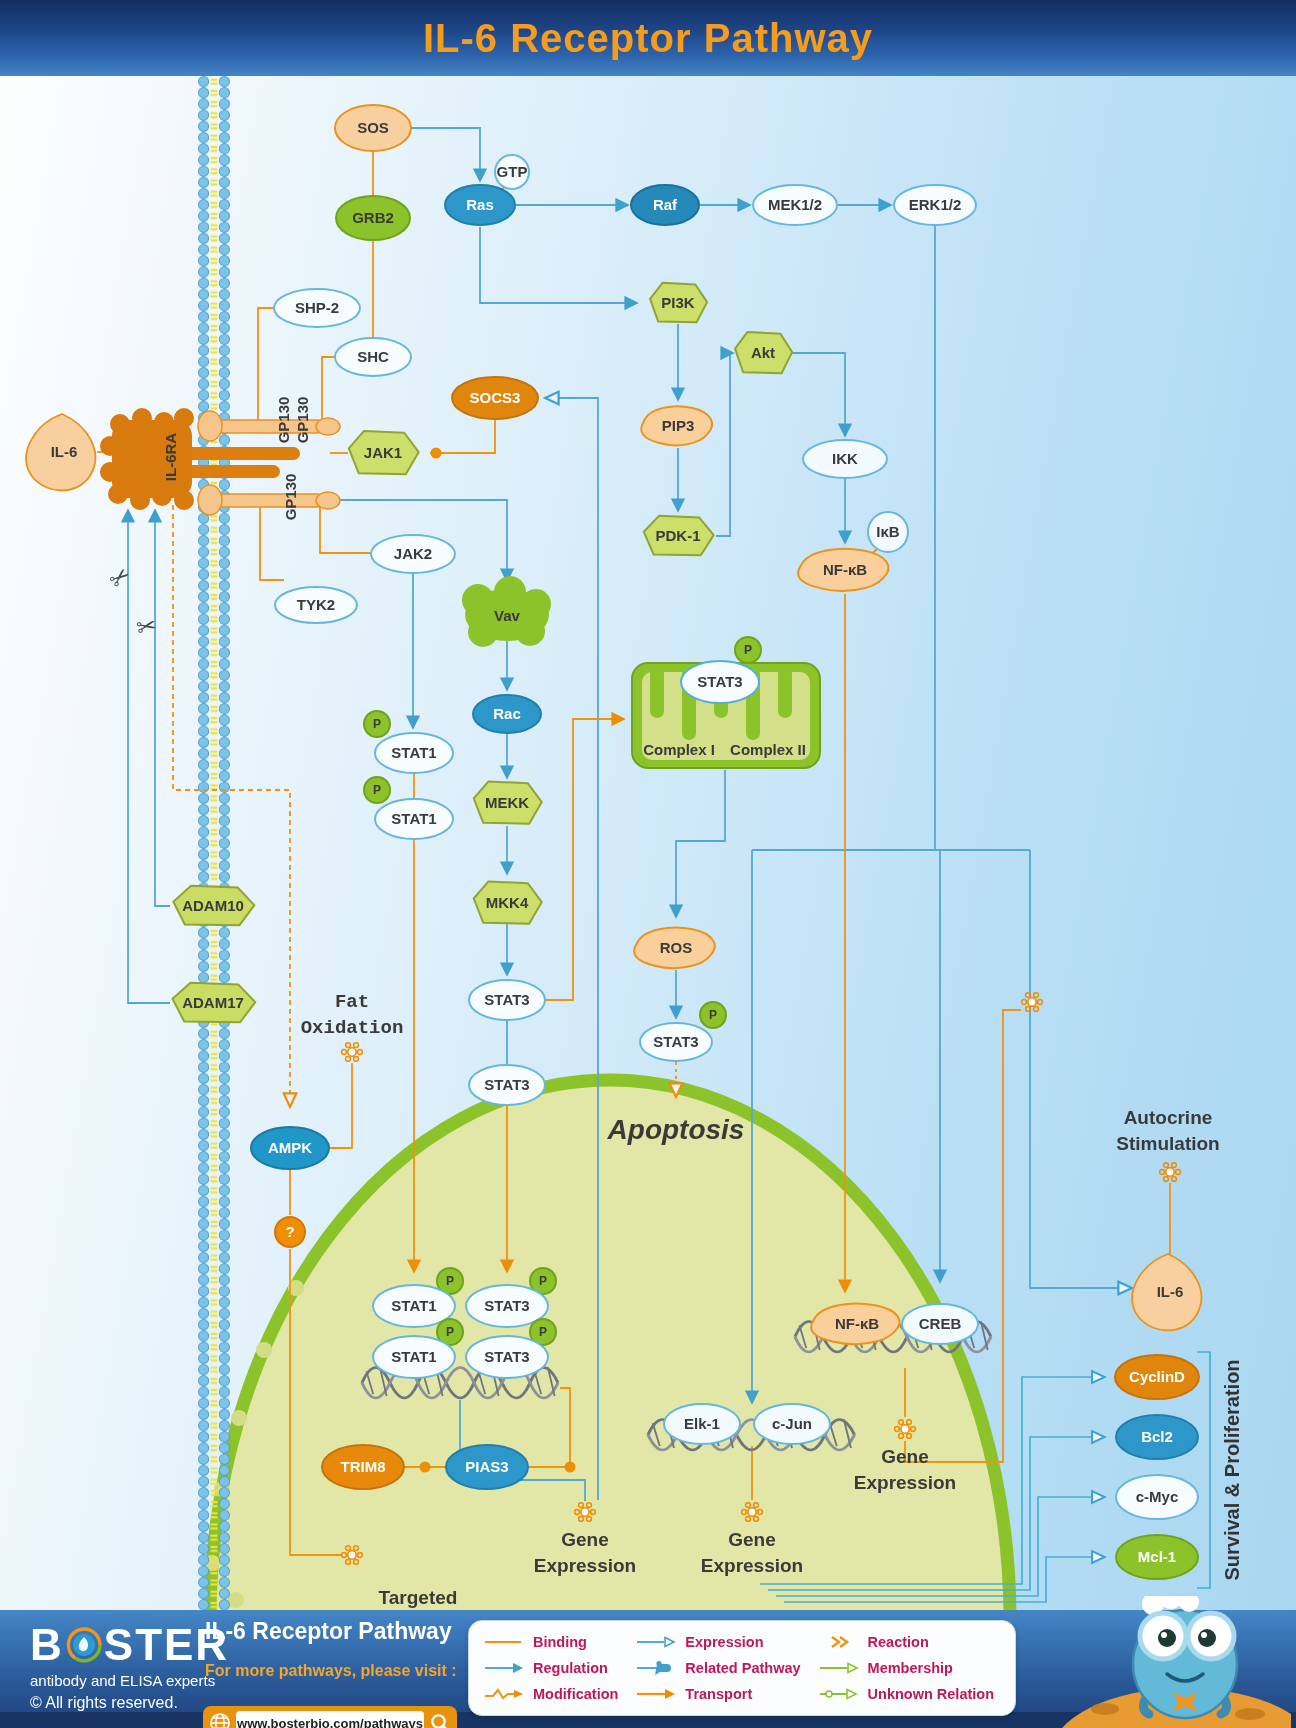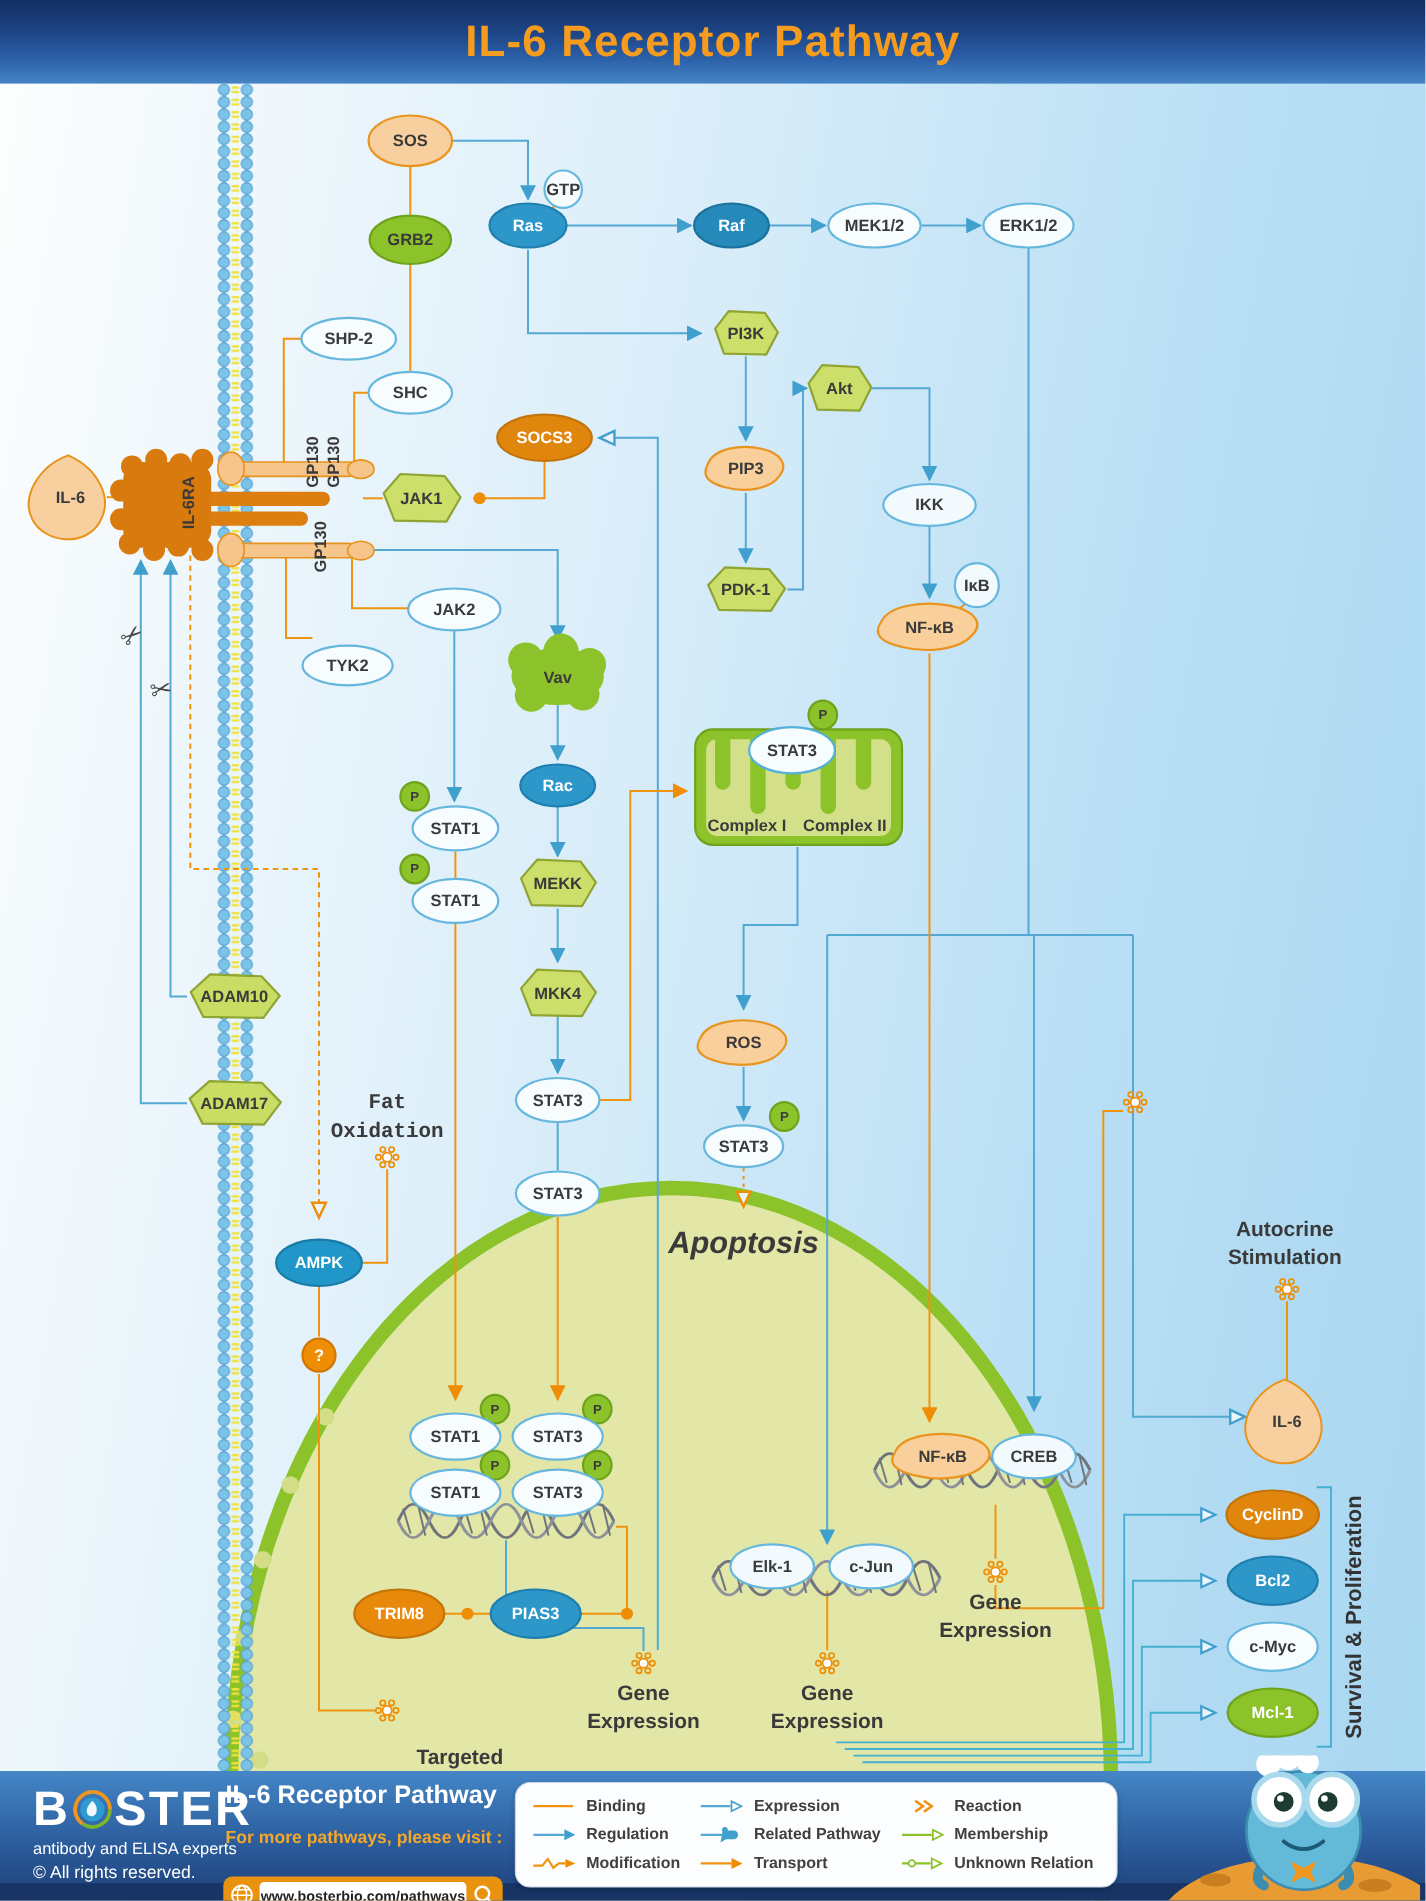--- a/index.html
+++ b/index.html
@@ -26,21 +26,21 @@
   .ftitle{position:absolute;left:205px;top:1618px;color:#fff;font-size:23px;font-weight:bold;}
   .visit{position:absolute;left:205px;top:1662px;color:#f5a728;font-size:16px;font-weight:bold;}
   .urlpill{position:absolute;left:203px;top:1686px;width:254px;height:34px;background:#e8920e;
            border-radius:8px;display:flex;align-items:center;padding:0 6px;box-sizing:border-box;gap:5px;margin-top:20px;}
   .urlbox{flex:1;background:#fff;border-radius:4px;height:24px;display:flex;align-items:center;
           justify-content:center;font-size:13px;font-weight:bold;color:#222;}
   .legend{position:absolute;left:468px;top:1620px;width:548px;height:96px;background:#fbfdff;
           border:1px solid #c9d8e8;border-radius:14px;box-shadow:0 2px 5px rgba(0,0,0,.18);
           display:grid;grid-template-rows:repeat(3,1fr);grid-auto-flow:column;
           padding:8px 14px;box-sizing:border-box;column-gap:10px;}
-  .litem{display:flex;align-items:center;gap:8px;font-size:14.5px;font-weight:bold;color:#404040;}
+  .litem{display:flex;align-items:center;gap:8px;font-size:14.5px;font-weight:bold;color:#be185d;}
   .survival{position:absolute;left:1232px;top:1470px;transform:translate(-50%,-50%) rotate(-90deg);
             font-size:20px;font-weight:bold;color:#333;white-space:nowrap;}
 </style>
 </head>
 <body>
 
 <div class="page">
 
   <div class="hdr">
     <span class="title">IL-6 Receptor Pathway</span>

